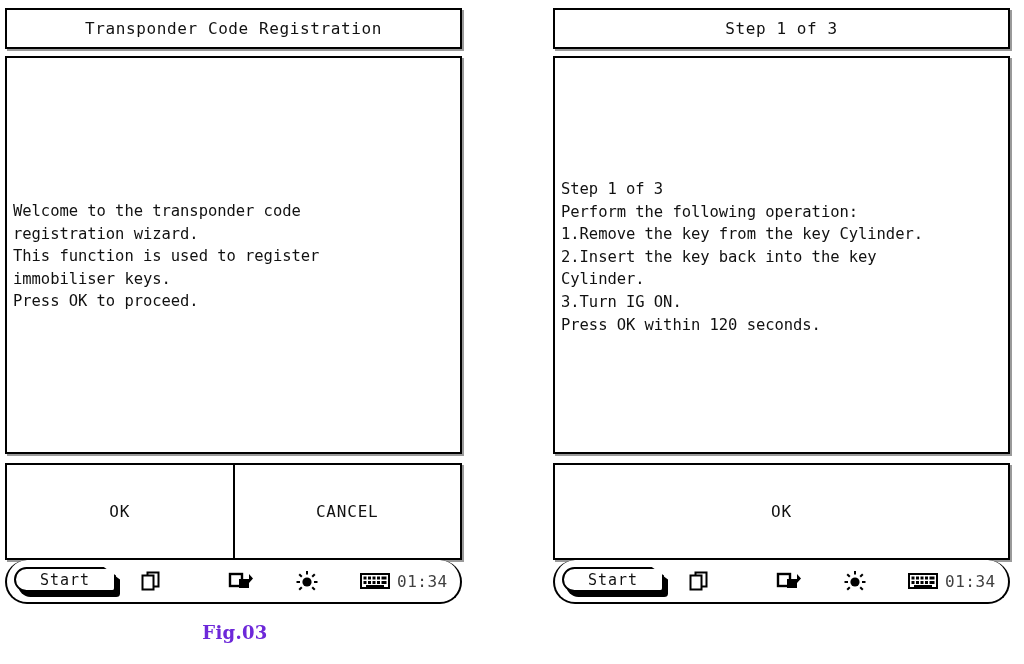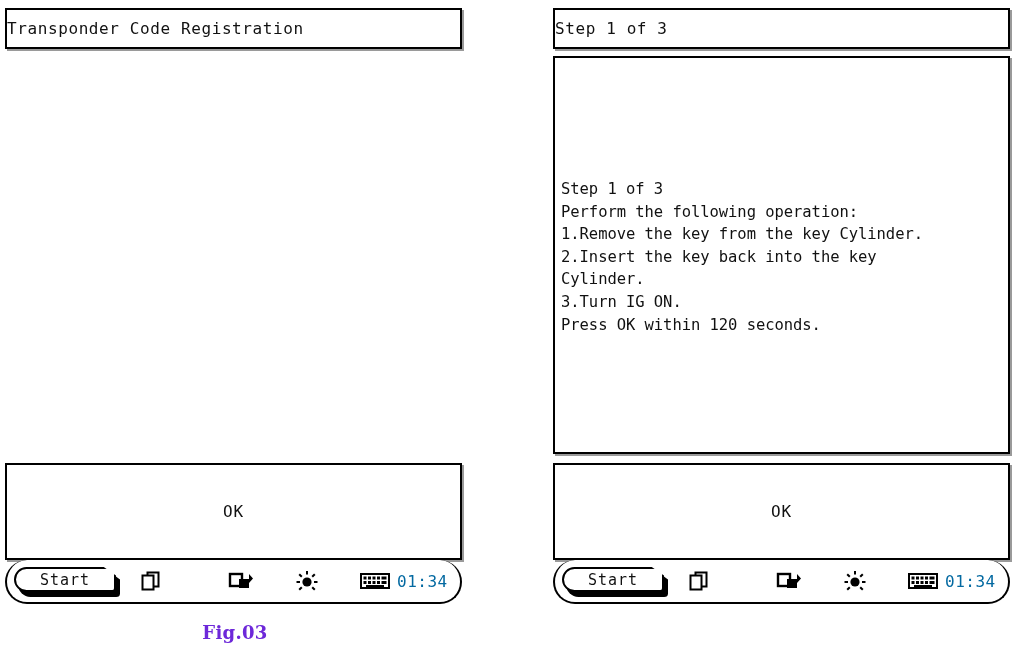--- a/index.html
+++ b/index.html
@@ -37,21 +37,21 @@
     position: absolute;
     left: 0;
     top: 0;
     right: 0;
     height: 41px;
     border: 2px solid #000;
     box-shadow: 2px 2px 0 0 #9a9a9a;
     background: #fff;
     display: flex;
     align-items: center;
-    justify-content: flex-start;
+    justify-content: center;
     box-sizing: border-box;
   }
   .titlebar-text {
     font-size: 16px;
     letter-spacing: 0.6px;
     color: #111;
     white-space: nowrap;
   }
 
   .content {
@@ -163,21 +163,21 @@
     height: 30px;
   }
   .ic-windows  { margin-left: 18px; width: 26px; }
   .ic-rotate   { margin-left: 64px; width: 26px; }
   .ic-bright   { margin-left: 40px; width: 26px; }
   .ic-keyboard { margin-left: 40px; width: 30px; }
   .clock {
     margin-left: 7px;
     font-size: 16px;
     letter-spacing: 0.5px;
-    color: #0369a1;
+    color: #404040;
   }
 
   
   .caption {
     position: absolute;
     top: 622px;
     left: 0;
     width: 470px;
     text-align: center;
     font-family: "DejaVu Serif", serif;
@@ -190,23 +190,31 @@
 </head>
 <body>
 
 <div class="figure left">
   <div class="device">
 
     <div class="titlebar">
       <span class="titlebar-text">Transponder Code Registration</span>
     </div>
 
+    <div class="content">
+      <div class="content-text mid">Welcome to the transponder code
+registration wizard.
+This function is used to register
+immobiliser keys.
+Press OK to proceed.</div>
+    </div>
 
     <div class="buttonbar">
       <div class="btn">OK</div>
+      <div class="btn">CANCEL</div>
     </div>
 
     <div class="taskbar">
       <div class="start-wrap">
         <div class="start-shadow"></div>
         <div class="start-btn">
           <span class="start-label">Start</span>
         </div>
       </div>
 

